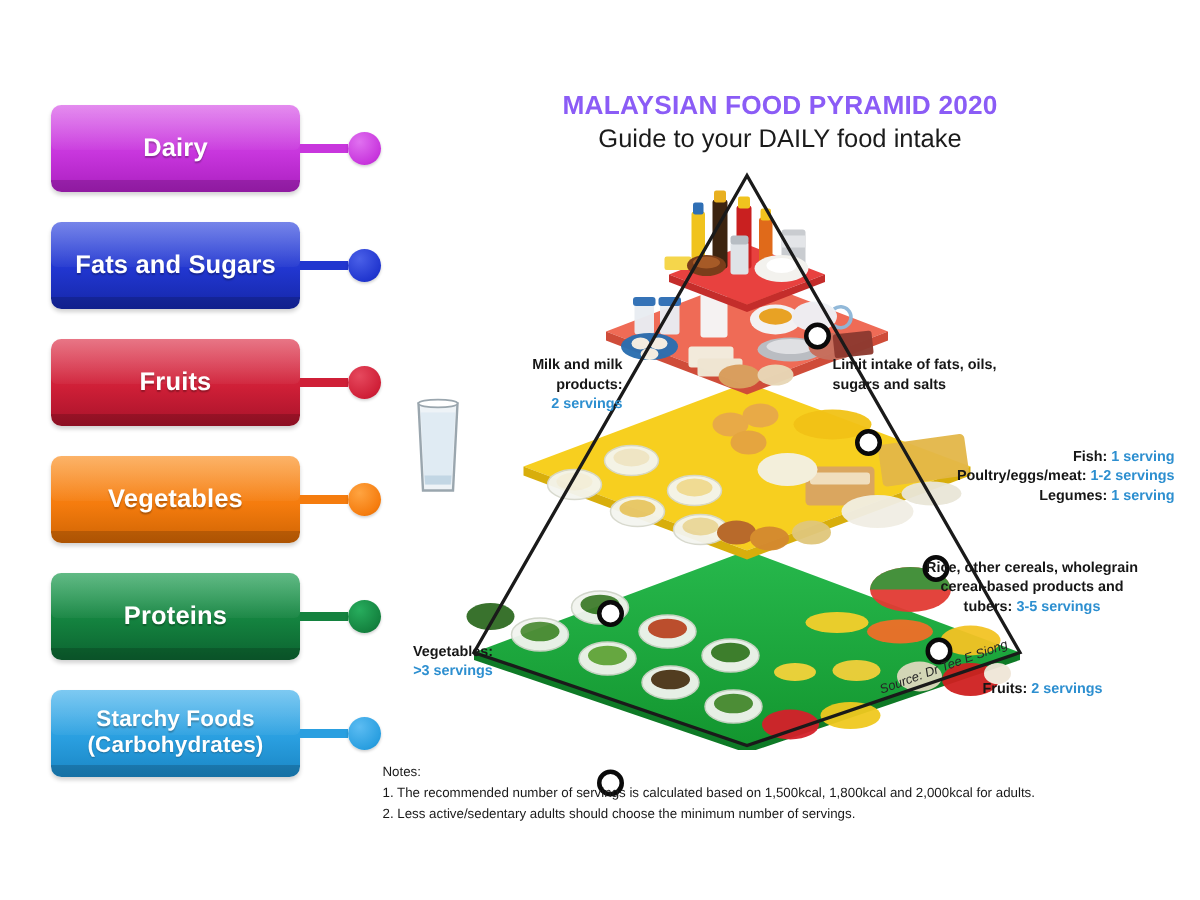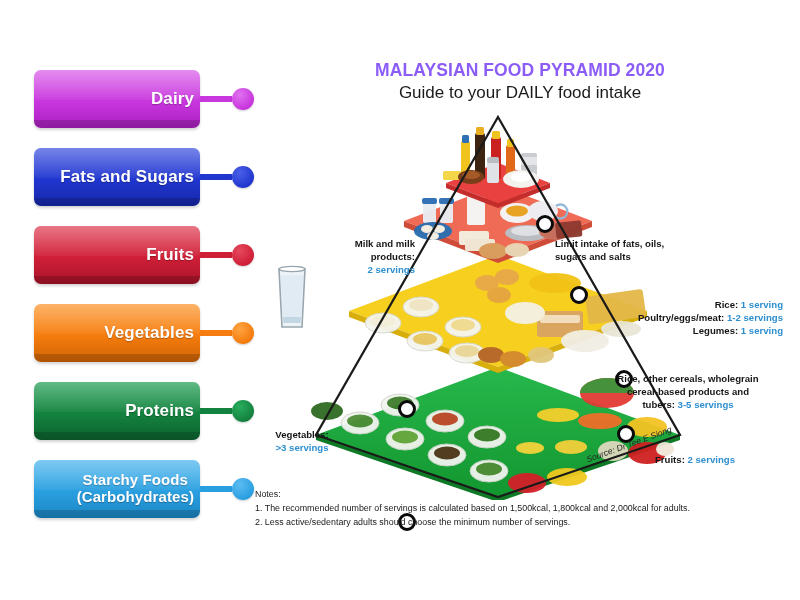--- a/index.html
+++ b/index.html
@@ -31,21 +31,21 @@
     display: flex;
     align-items: center;
   }
   .label-chip {
     position: relative;
     width: 166px;
     height: 58px;
     border-radius: 7px;
     display: flex;
     align-items: center;
-    justify-content: flex-end;
+    justify-content: center;
     text-align: center;
     color: #ffffff;
     font-weight: bold;
     font-size: 17px;
     line-height: 1.12;
     padding: 2px 6px;
     letter-spacing: .1px;
     text-shadow: 0 1px 1px rgba(0,0,0,.28);
     box-shadow: 0 2px 3px rgba(0,0,0,.18);
     cursor: pointer;
@@ -159,21 +159,21 @@
   }
 
   #notes {
     position: absolute;
     left: 0; top: 428px;
     width: 530px;
     font-size: 8.9px;
     color: #1a1a1a;
     line-height: 1.5;
   }
-  #notes .notes-head { margin-bottom: 1px; }
+  #notes .notes-head { margin-bottom: 1px; margin-top: 20px; }
 
   
   .drop-target {
     position: absolute;
     width: 18px; height: 18px;
     border: 3.5px solid #0a0a0a;
     border-radius: 50%;
     background: #ffffff;
     cursor: pointer;
   }
@@ -430,21 +430,21 @@
       <div class="drop-target" style="left:362px; top:320px;"></div>
       <div class="drop-target" style="left:143px; top:408px;"></div>
 
       <div class="callout left" style="left:300px; top:97px; width:170px;">
         <div>Limit intake of fats, oils,</div>
         <div>sugars and salts</div>
       </div>
 
       <div class="callout right" style="left:328px; top:158px; width:200px;">
         <div>
-          <span>Rice:</span>
+          <span>Fish:</span>
           <span class="val">1 serving</span>
         </div>
         <div>
           <span>Poultry/eggs/meat:</span>
           <span class="val">1-2 servings</span>
         </div>
         <div>
           <span>Legumes:</span>
           <span class="val">1 serving</span>
         </div>

